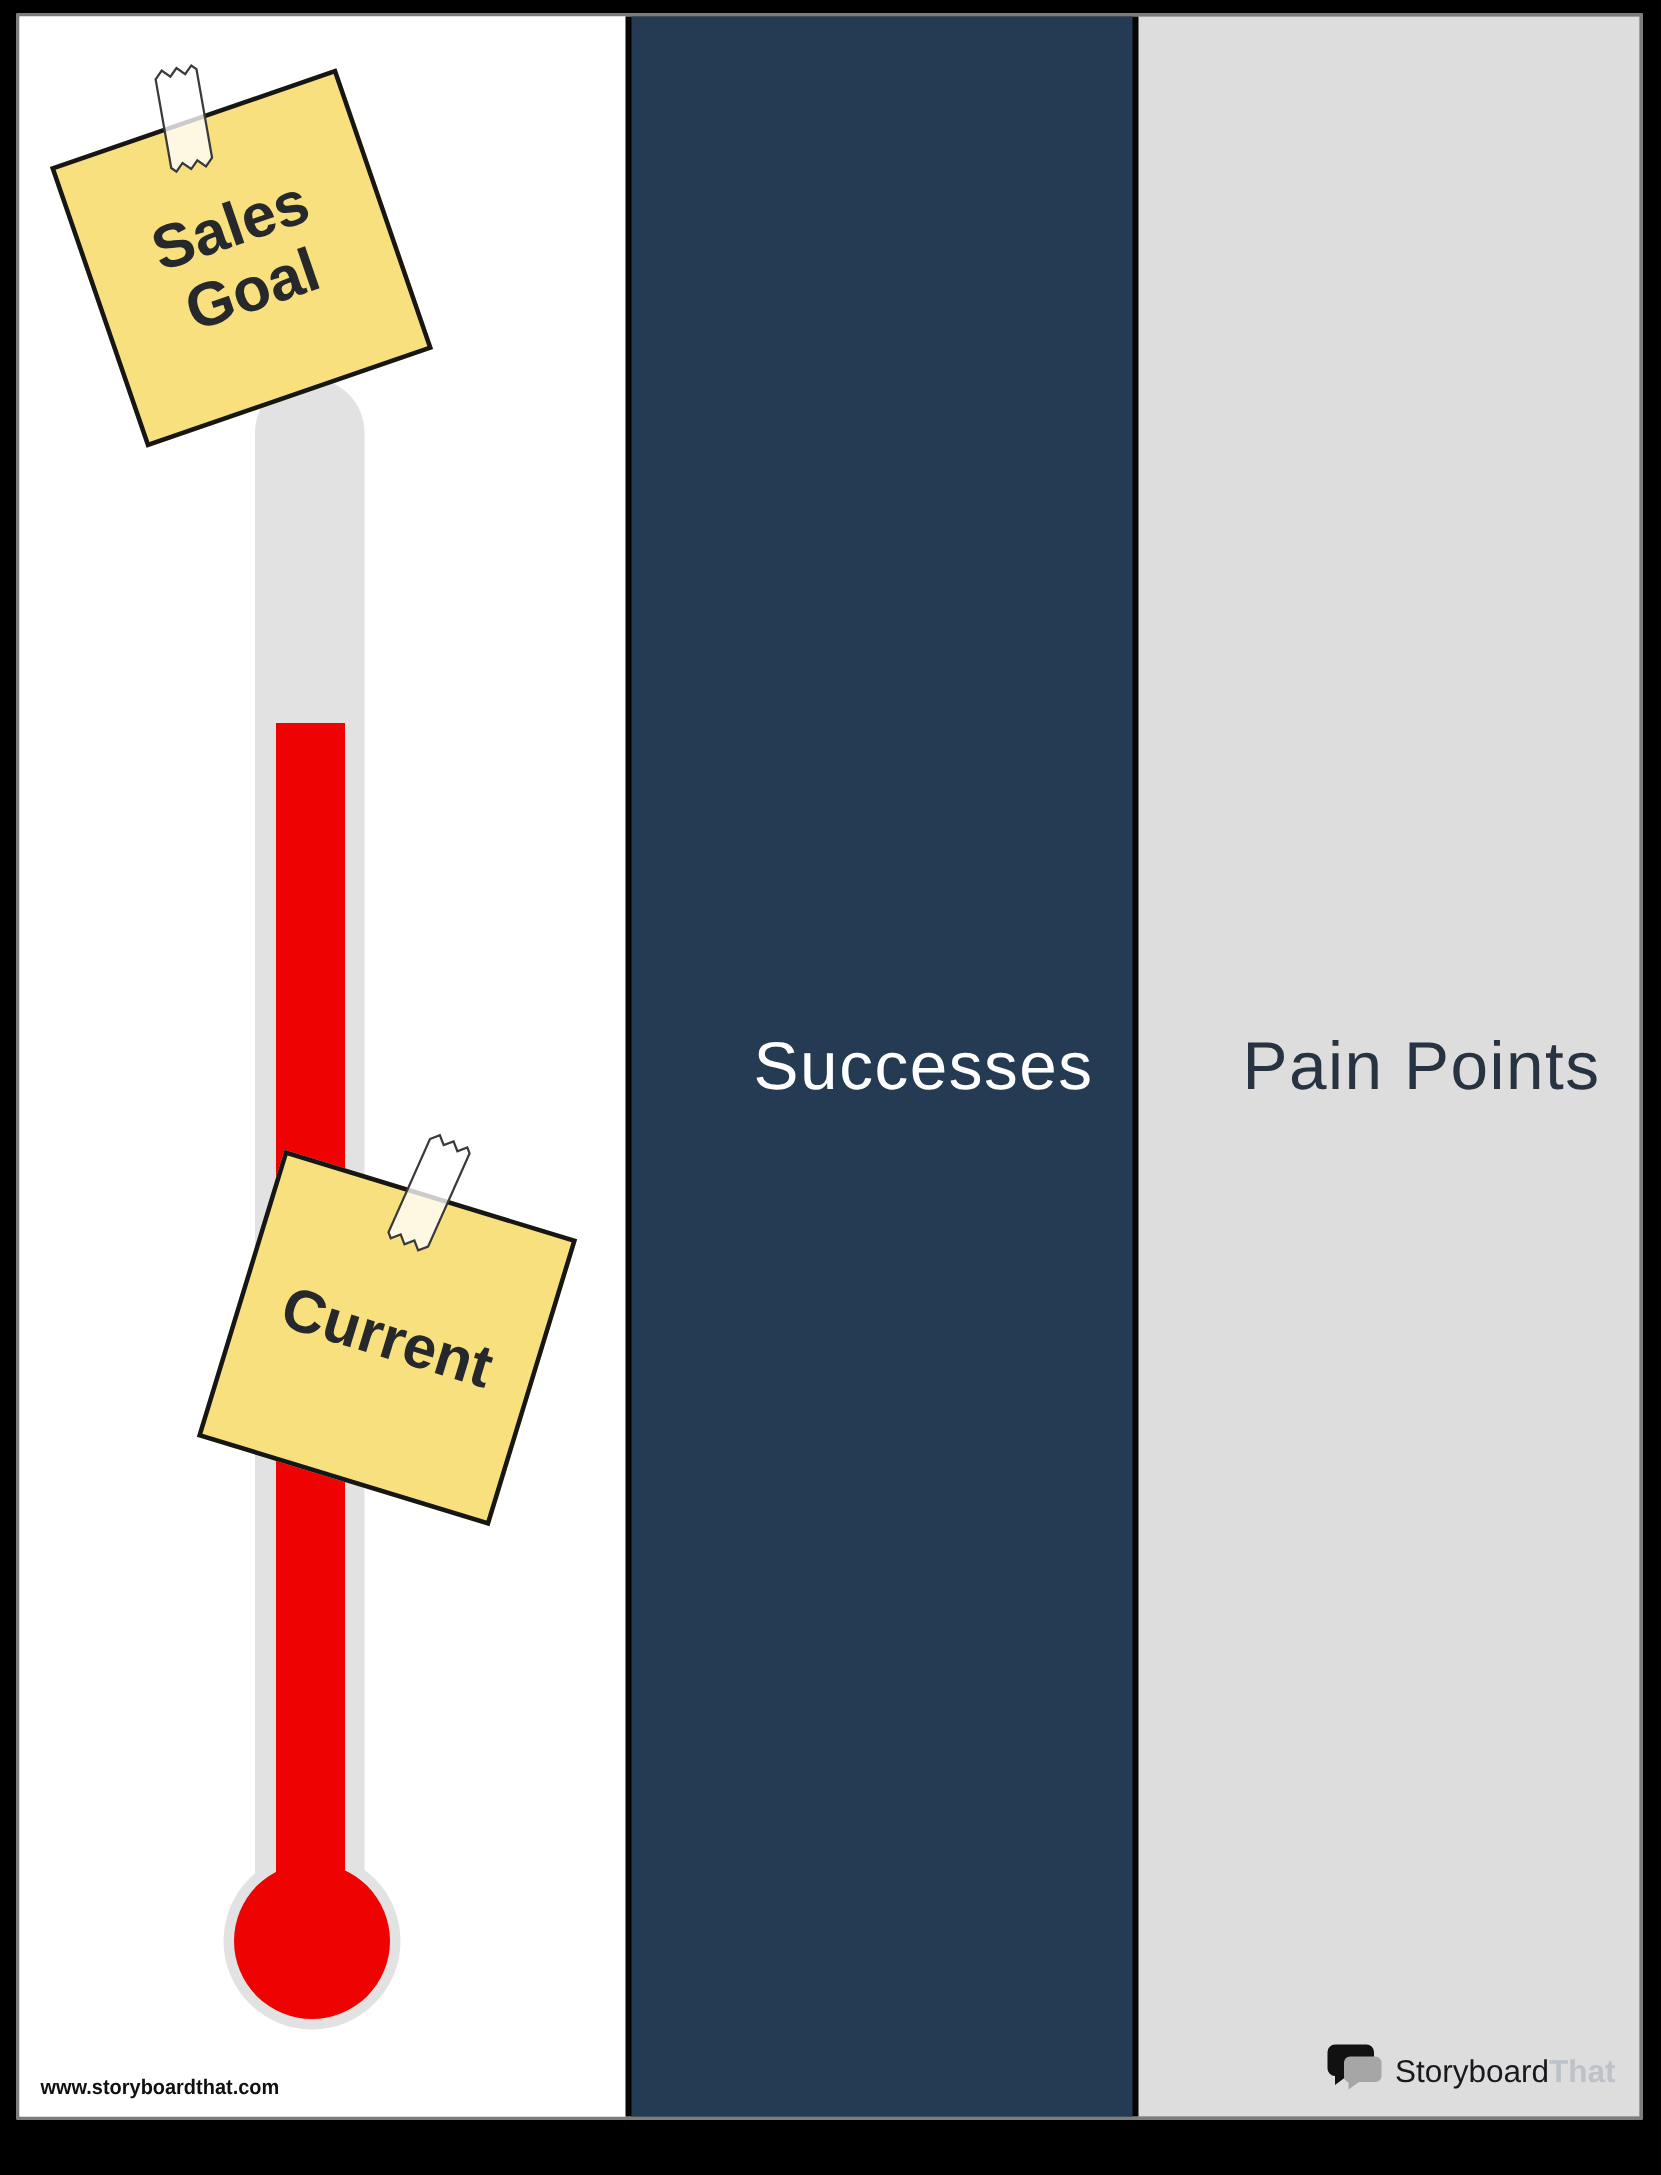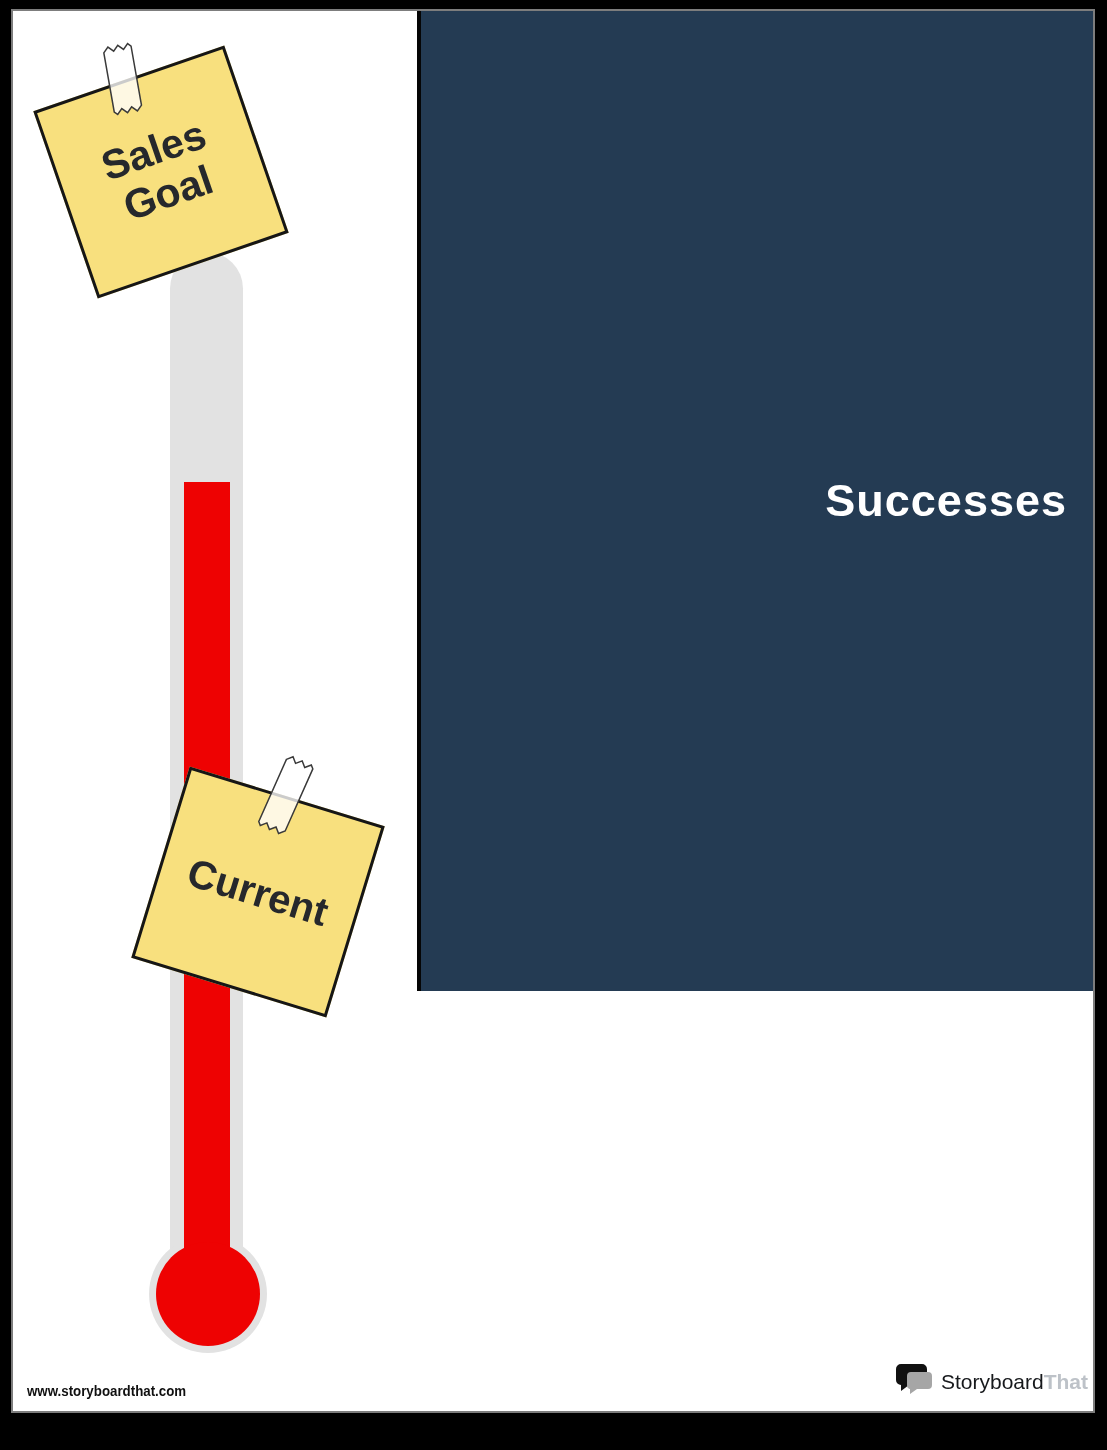--- a/index.html
+++ b/index.html
@@ -80,37 +80,37 @@
   .footer-url {
     position:absolute; left:14px; bottom:12px;
     font-size:14px; font-weight:bold; color:#101010;
     transform:scaleX(0.95); transform-origin:left bottom;
     z-index:6;
   }
 
   
   .right-panel {
     position:absolute; left:404px; top:0;
-    width:676px; height:980px;
+    width:676px; height:1400px;
     background:#050505;
     display:flex; flex-direction:row;
-    gap:4px; padding-left:4px;font-weight:bold;
+    gap:4px; padding-left:4px;
   }
   .band {
     flex:1;
     display:flex; align-items:center; justify-content:flex-end;
     padding-right:26px;
     font-size:45px; letter-spacing:1px;
   }
   .band-navy { background:#243B53; color:#FFFFFF; }
   .band-gray { background:#DDDDDD; color:#283341; }
 
   
   .logo {
-    position:absolute; right:5px; bottom:10px;
+    position:absolute; right:16px; bottom:10px;
     display:flex; align-items:center; gap:7px;
     z-index:6;
   }
   .logo-text { font-size:21px; white-space:nowrap; }
   .logo-storyboard { color:#17191C; }
   .logo-that { color:#BDC2C8; font-weight:bold; }
 </style>
 </head>
 <body>
 
@@ -145,20 +145,23 @@
         </svg>
       </div>
 
       <div class="footer-url">www.storyboardthat.com</div>
     </div>
 
     <div class="right-panel">
       <div class="band band-navy">
         <span>Successes</span>
       </div>
+      <div class="band band-gray">
+        <span>Pain Points</span>
+      </div>
     </div>
 
     <div class="logo">
       <span>
         <svg width="40" height="34" viewBox="0 0 40 34">
           <path d="M7 1 H28 a5 5 0 0 1 5 5 V17 a5 5 0 0 1 -5 5 H15 L7 28 V22 a5 5 0 0 1 -5 -5 V6 a5 5 0 0 1 5 -5 Z" fill="#111111"></path>
           <path d="M17 9 H34 a4 4 0 0 1 4 4 V22 a4 4 0 0 1 -4 4 H23 L16 31 V26 h-0.5 a4 4 0 0 1 -2.5 -4 V13 a4 4 0 0 1 4 -4 Z" fill="#A6A6A6"></path>
         </svg>
       </span>
       <span class="logo-text"><span class="logo-storyboard">Storyboard</span><span class="logo-that">That</span></span>

